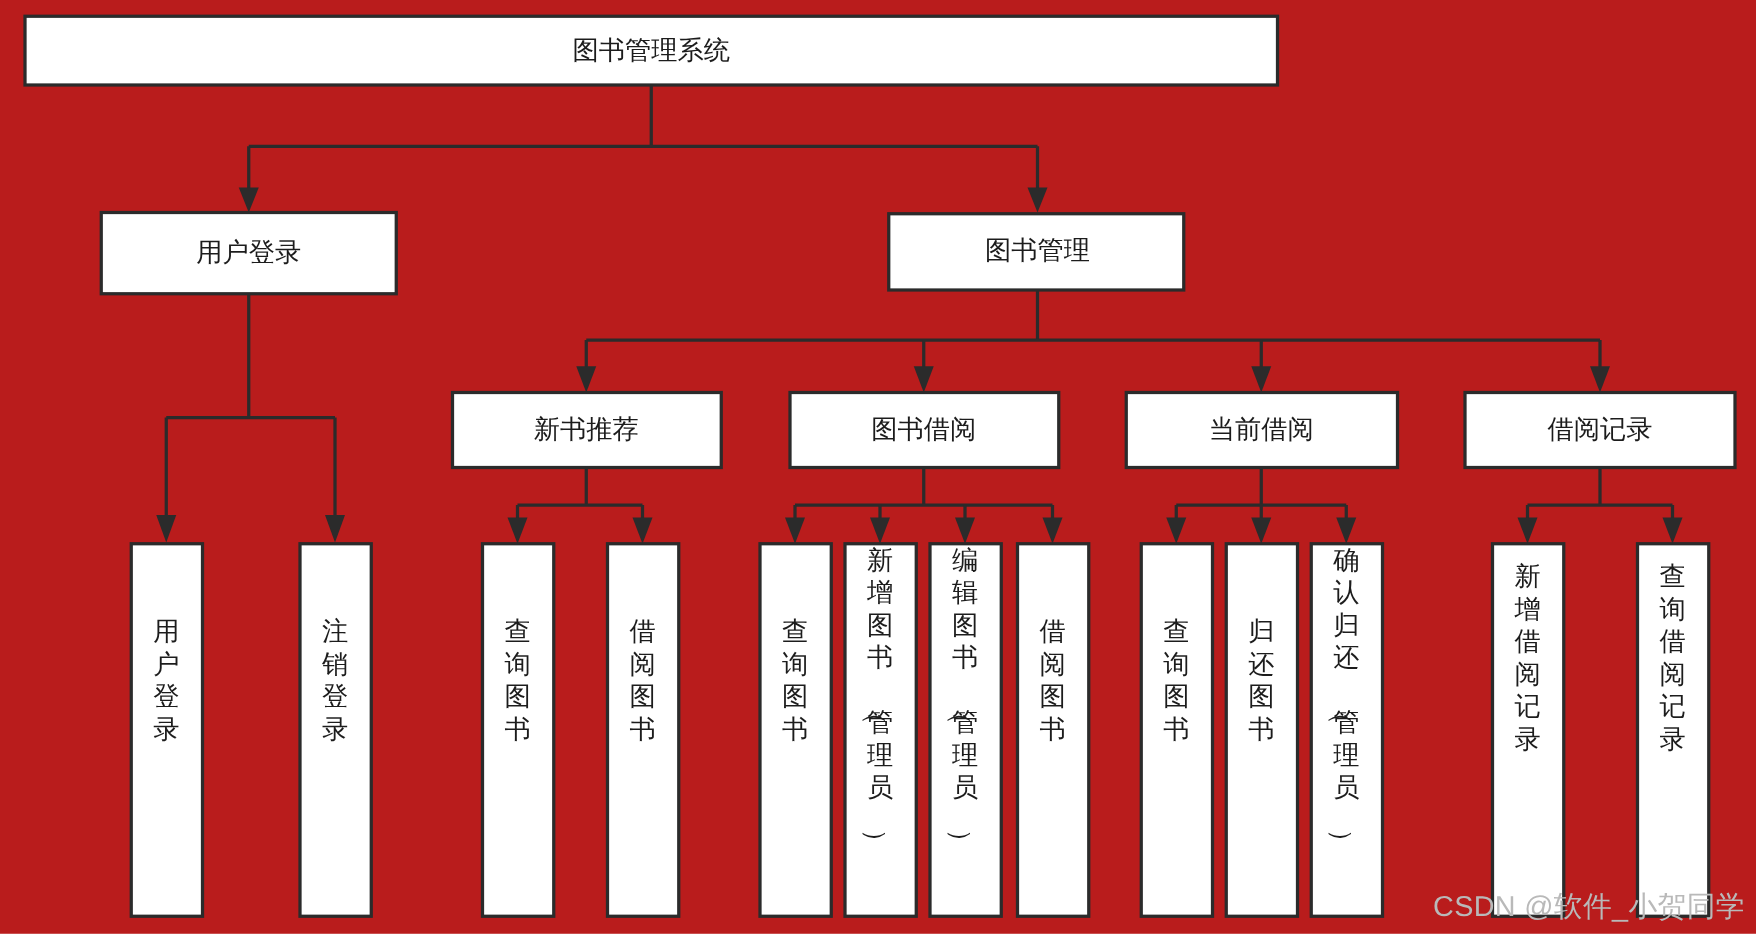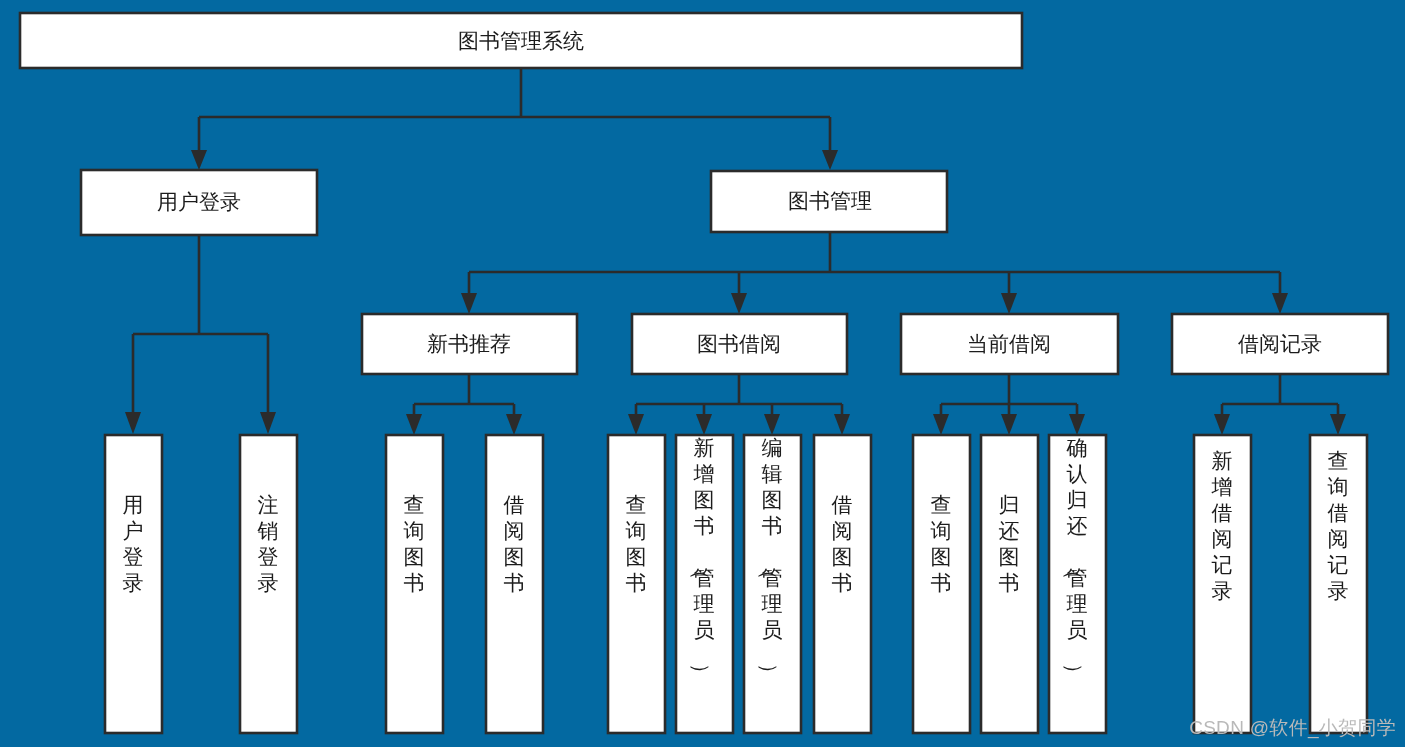--- a/index.html
+++ b/index.html
@@ -10,21 +10,21 @@
   body {
     width: 1405px;
     height: 747px;
     font-family: "Liberation Sans", "DejaVu Sans", sans-serif;
     overflow: hidden;
   }
   #diagram-root {
     position: relative;
     width: 1405px;
     height: 747px;
-    background: #0369a1;
+    background: #b91c1c;
   }
   svg#diagram-canvas {
     position: absolute;
     top: 0;
     left: 0;
     width: 1405px;
     height: 747px;
     display: block;
   }
   .node-box {
@@ -53,21 +53,21 @@
     font-family: "Liberation Sans", "DejaVu Sans", sans-serif;
     font-size: 21px;
     fill: #1c1c1c;
     text-anchor: middle;
   }
   .watermark-text {
     position: absolute;
     right: 9px;
     bottom: 6px;
     font-family: "Liberation Sans", "DejaVu Sans", sans-serif;
-    font-size: 19px;
+    font-size: 23px;
     color: #b9b9b9;
     white-space: nowrap;
     letter-spacing: 0.3px;
     user-select: none;
   }
 </style>
 </head>
 <body>
 
 <div id="diagram-root">

